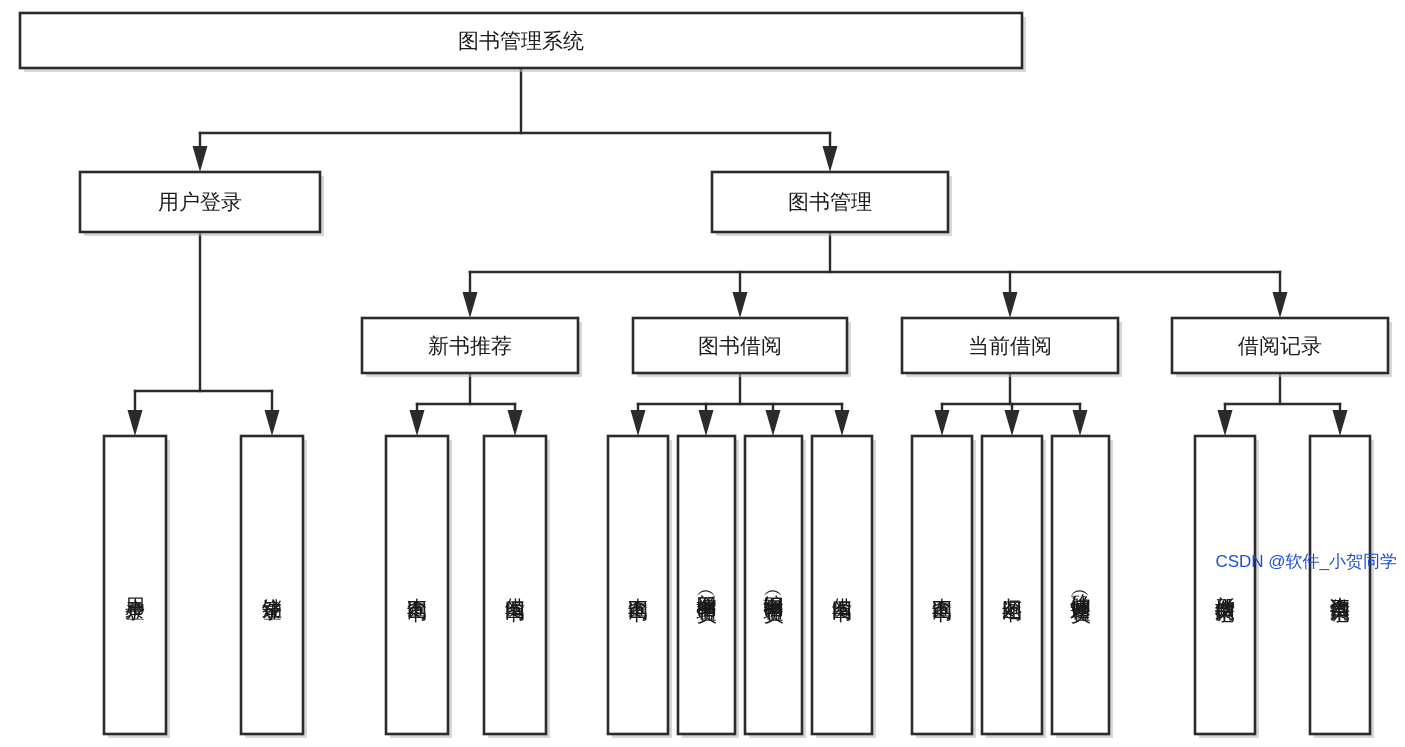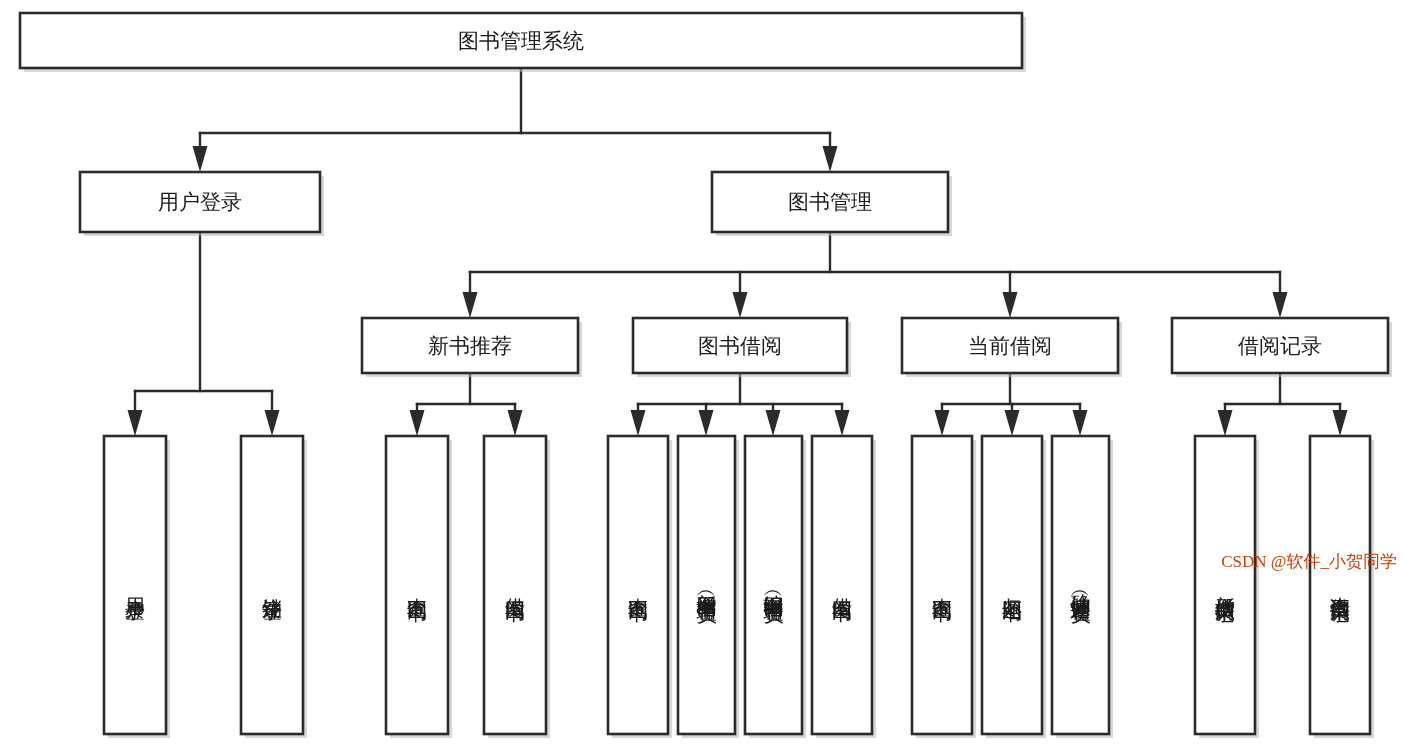--- a/index.html
+++ b/index.html
@@ -59,23 +59,23 @@
     line-height: 1.06;
     color: #1a1a1a;
     letter-spacing: 1.5px;
     white-space: nowrap;
     pointer-events: none;
   }
   .watermark {
     position: absolute;
     right: 8px;
     bottom: 4px;
-    font-family: Liberation Serif, serif;
+    font-family: Liberation Sans, sans-serif;
     font-size: 17px;
-    color: #c2410c;
+    color: #1d4ed8;
     white-space: nowrap;
   }
 </style>
 </head>
 <body>
 
 <div id="diagram-root">
   <svg class="canvas" viewBox="0 0 1405 747" xmlns="http://www.w3.org/2000/svg">
     <g id="connector-layer">
         <g>

